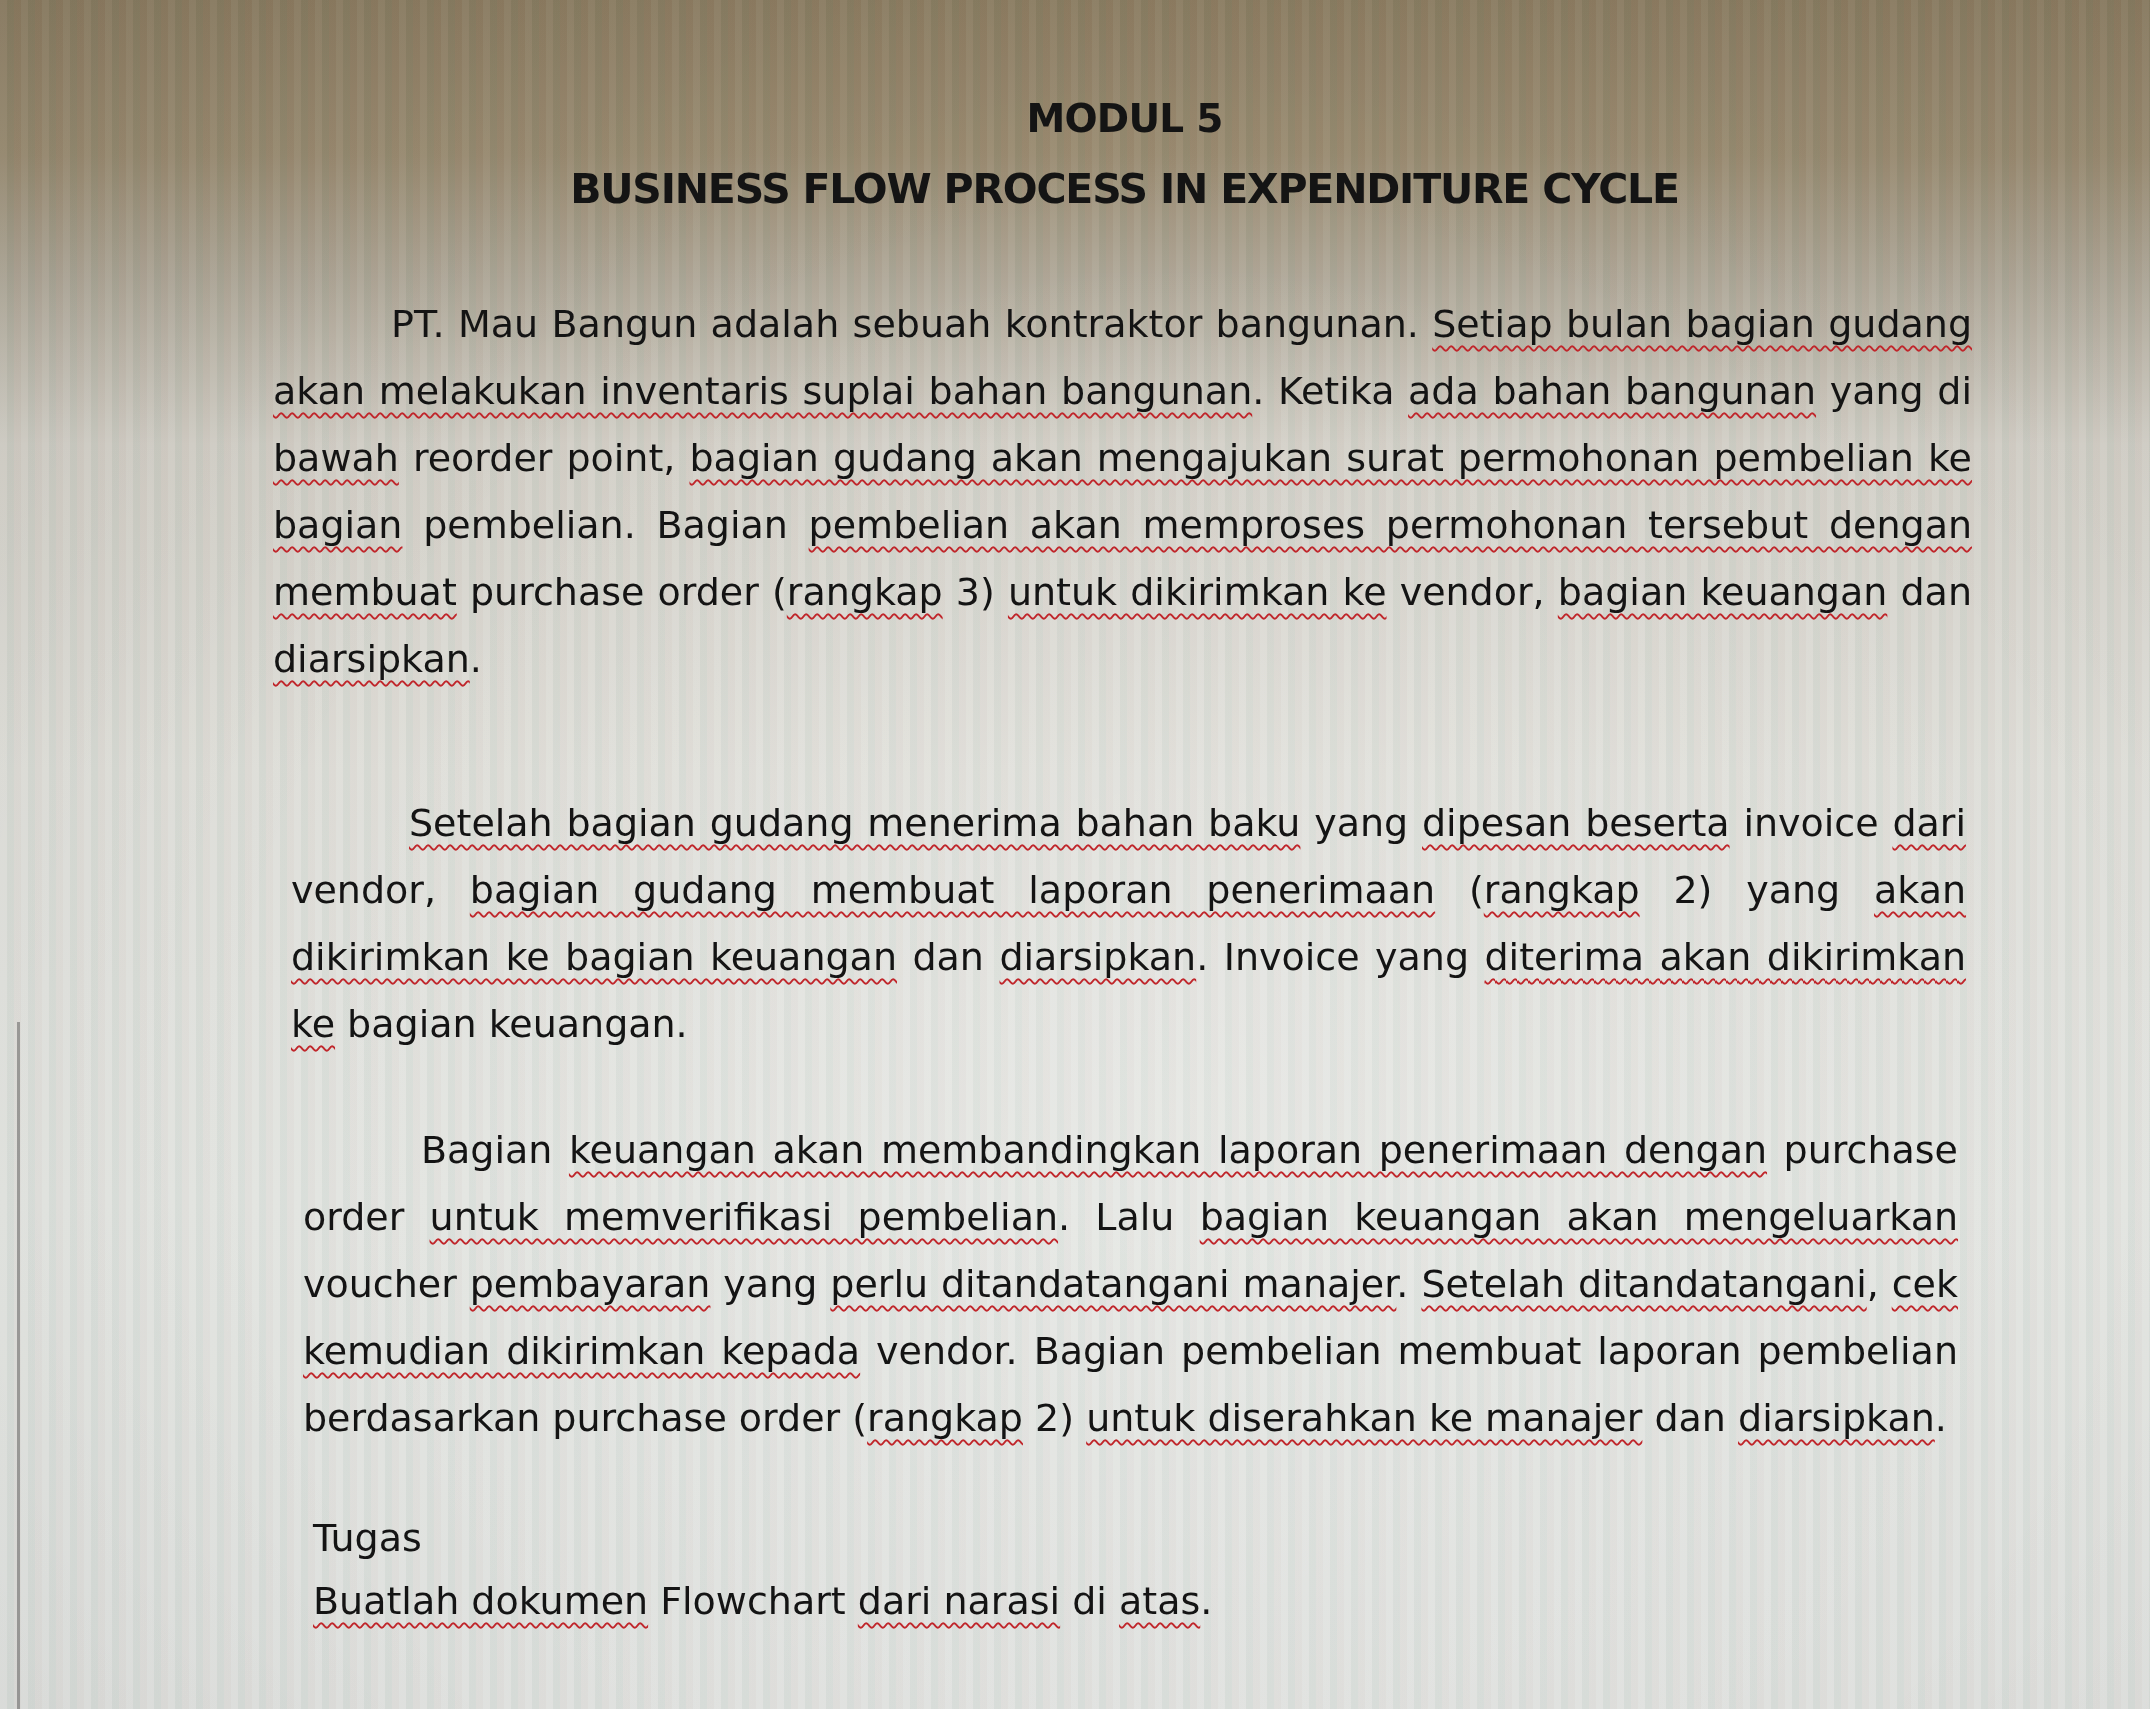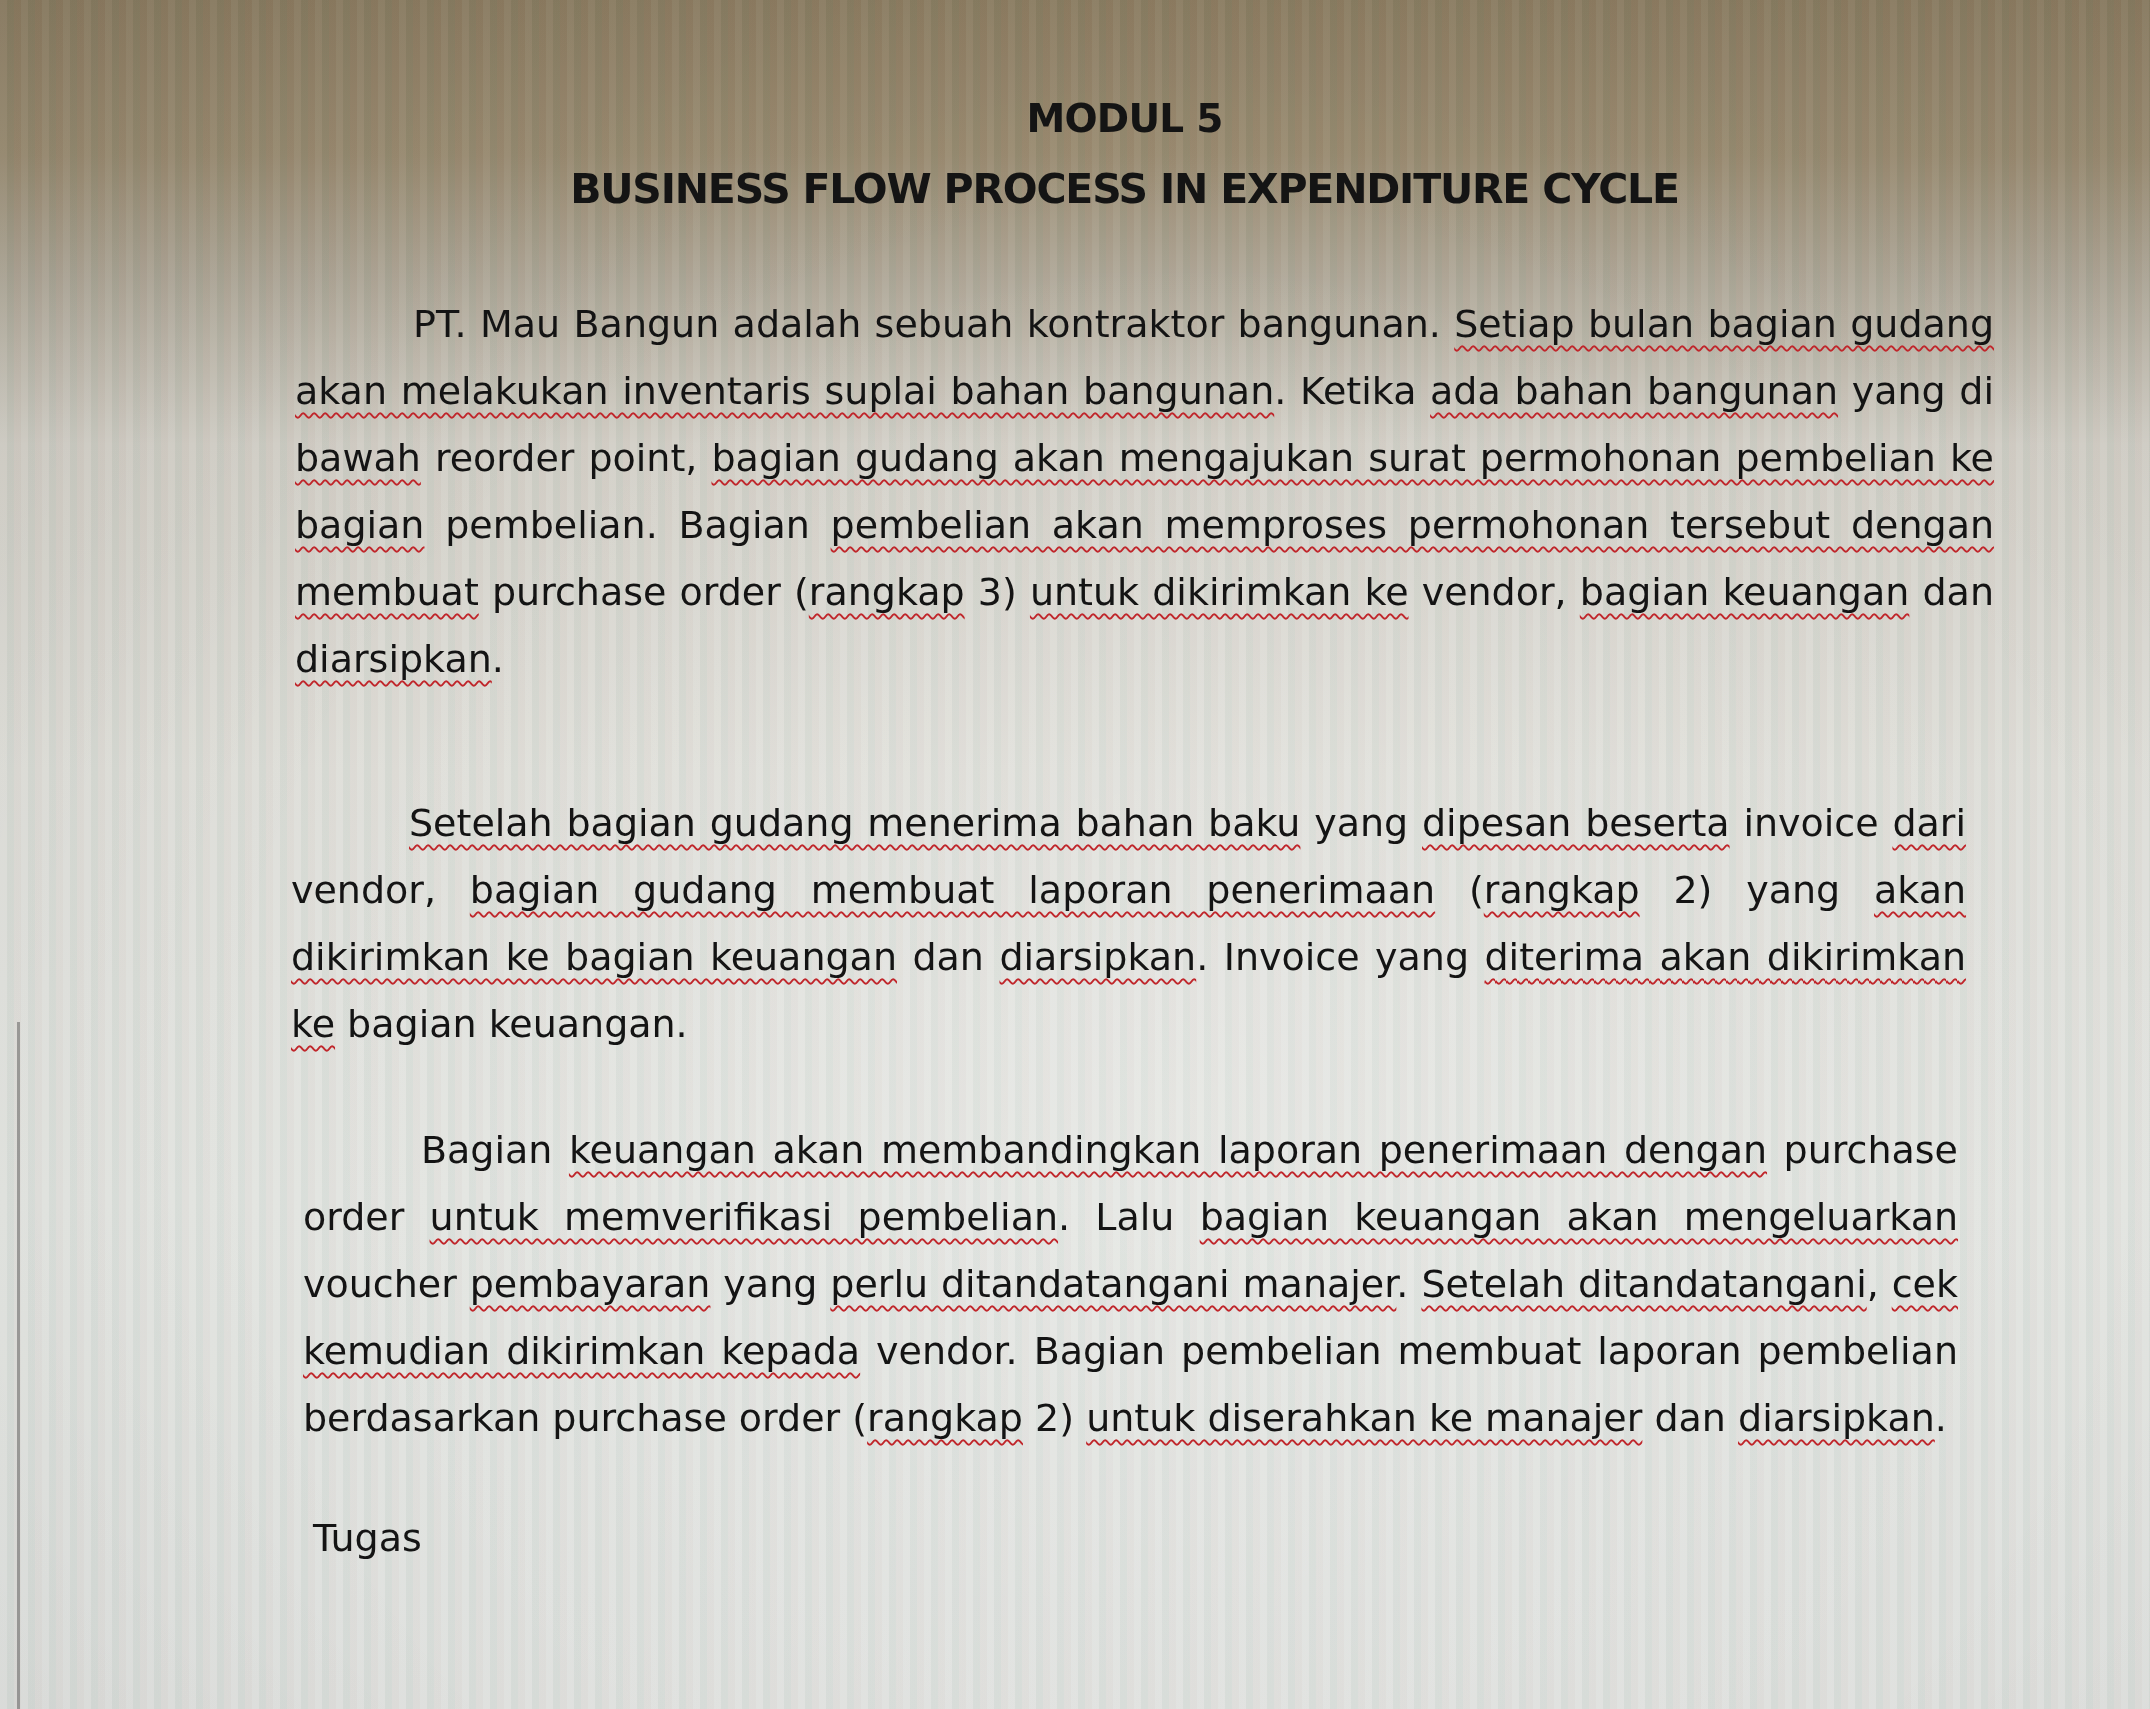--- a/index.html
+++ b/index.html
@@ -61,21 +61,21 @@
     .title.t2 { top: 165px; font-size: 41px; letter-spacing: -1.2px; }
 
     .para {
       position: absolute;
       font-size: 38px;
       line-height: 67px;
       text-align: justify;
       text-align-last: left;
     }
     .para .indent { display: inline-block; width: 118px; }
-    .p1 { left: 295px; top: 291px; width: 1699px; }
+    .p1 { left: 273px; top: 291px; width: 1699px; }
     .p2 { left: 291px; top: 790px; width: 1675px; }
     .p3 { left: 303px; top: 1117px; width: 1655px; }
 
     .sq {
       text-decoration: underline wavy #c0262b;
       text-decoration-thickness: 2.4px;
       text-underline-offset: 7.9px;
     }
 
     .tugas-heading {
@@ -101,14 +101,15 @@
 
 <div class="doc">
   <div class="title t1">MODUL 5</div>
   <div class="title t2">BUSINESS FLOW PROCESS IN EXPENDITURE CYCLE</div>
 
   <div class="para p1"><span class="indent"></span><span>PT. Mau Bangun adalah sebuah kontraktor bangunan. </span><span class="sq">Setiap bulan bagian gudang akan melakukan inventaris suplai bahan bangunan</span><span>. Ketika </span><span class="sq">ada bahan bangunan</span><span> yang di </span><span class="sq">bawah</span><span> reorder point, </span><span class="sq">bagian gudang akan mengajukan surat permohonan pembelian ke bagian</span><span> pembelian. Bagian </span><span class="sq">pembelian akan memproses permohonan tersebut dengan membuat</span><span> purchase order (</span><span class="sq">rangkap</span><span> 3) </span><span class="sq">untuk dikirimkan ke</span><span> vendor, </span><span class="sq">bagian keuangan</span><span> dan </span><span class="sq">diarsipkan</span><span>.</span></div>
   <div class="para p2"><span class="indent"></span><span class="sq">Setelah bagian gudang menerima bahan baku</span><span> yang </span><span class="sq">dipesan beserta</span><span> invoice </span><span class="sq">dari</span><span> vendor, </span><span class="sq">bagian gudang membuat laporan penerimaan</span><span> (</span><span class="sq">rangkap</span><span> 2) yang </span><span class="sq">akan dikirimkan ke bagian keuangan</span><span> dan </span><span class="sq">diarsipkan</span><span>. Invoice yang </span><span class="sq">diterima akan dikirimkan ke</span><span> bagian keuangan.</span></div>
   <div class="para p3"><span class="indent"></span><span>Bagian </span><span class="sq">keuangan akan membandingkan laporan penerimaan dengan</span><span> purchase order </span><span class="sq">untuk memverifikasi pembelian</span><span>. Lalu </span><span class="sq">bagian keuangan akan mengeluarkan</span><span> voucher </span><span class="sq">pembayaran</span><span> yang </span><span class="sq">perlu ditandatangani manajer</span><span>. </span><span class="sq">Setelah ditandatangani</span><span>, </span><span class="sq">cek kemudian dikirimkan kepada</span><span> vendor. Bagian pembelian membuat laporan pembelian berdasarkan purchase order (</span><span class="sq">rangkap</span><span> 2) </span><span class="sq">untuk diserahkan ke manajer</span><span> dan </span><span class="sq">diarsipkan</span><span>.</span></div>
 
   <div class="tugas-heading">Tugas</div>
+  <div class="tugas-body"><span class="sq">Buatlah dokumen</span><span> Flowchart </span><span class="sq">dari narasi</span><span> di </span><span class="sq">atas</span><span>.</span></div>
 </div>
 
 
 </body></html>

